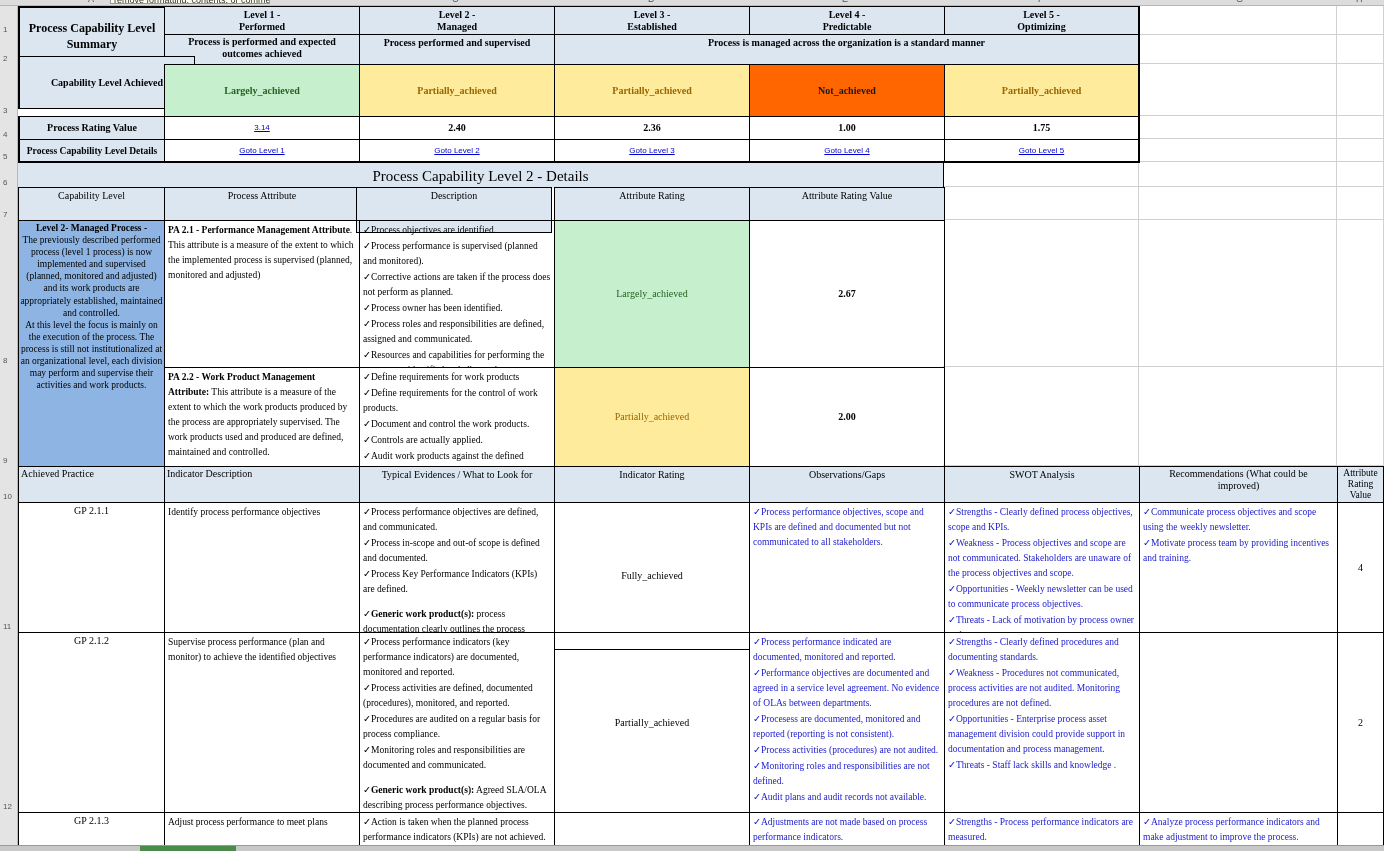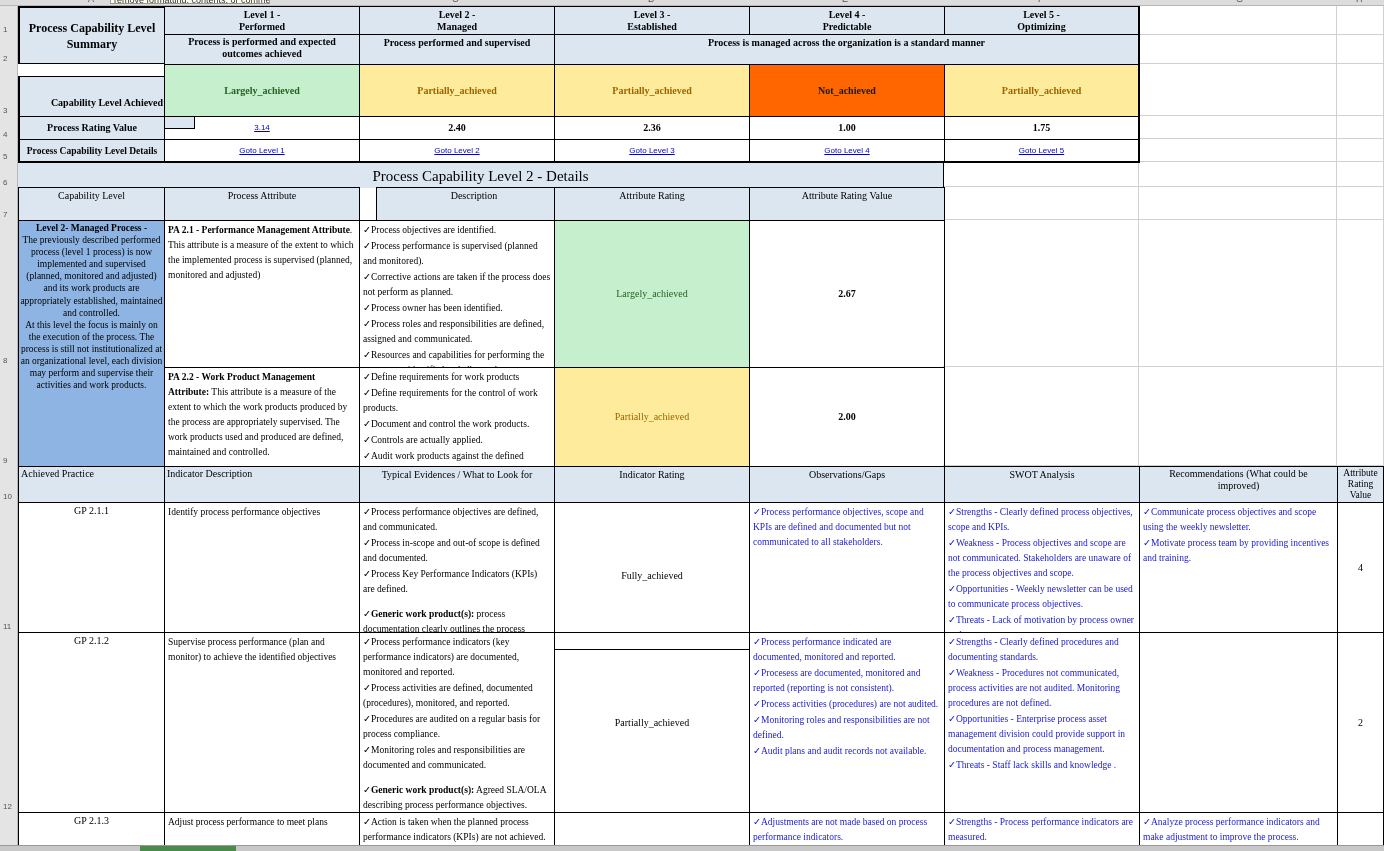--- a/index.html
+++ b/index.html
@@ -104,21 +104,21 @@
 </div>
 <div class="cell hdr-bg topc bold" style="left:944px;top:6px;width:196px;height:29px;border-right-width:2px">
   <div>Level 5 -</div>
   <div>Optimizing</div>
 </div>
 
 <div class="cell hdr-bg topc bold" style="left:164px;top:34px;width:196px;height:31px;padding:1px 10px">Process is performed and expected outcomes achieved</div>
 <div class="cell hdr-bg topc bold" style="left:359px;top:34px;width:196px;height:31px">Process performed and supervised</div>
 <div class="cell hdr-bg topc bold" style="left:554px;top:34px;width:586px;height:31px;border-right-width:2px">Process is managed across the organization is a standard manner</div>
 
-<div class="cell hdr-bg center bold" style="left:18px;top:76px;width:177px;height:53px;border-left-width:2px">Capability Level Achieved</div>
+<div class="cell hdr-bg center bold" style="left:18px;top:56px;width:177px;height:53px;border-left-width:2px">Capability Level Achieved</div>
 <div class="cell green center bold" style="left:164px;top:64px;width:196px;height:53px">Largely_achieved</div>
 <div class="cell yellow center bold" style="left:359px;top:64px;width:196px;height:53px">Partially_achieved</div>
 <div class="cell yellow center bold" style="left:554px;top:64px;width:196px;height:53px">Partially_achieved</div>
 <div class="cell orange center bold" style="left:749px;top:64px;width:196px;height:53px">Not_achieved</div>
 <div class="cell yellow center bold" style="left:944px;top:64px;width:196px;height:53px;border-right-width:2px">Partially_achieved</div>
 
 <div class="cell hdr-bg center bold" style="left:18px;top:116px;width:147px;height:24px;border-left-width:2px">Process Rating Value</div>
 <div class="cell center" style="left:164px;top:116px;width:196px;height:24px">
     <span class="link">3.14</span>
   </div>
@@ -141,21 +141,21 @@
     <span class="link">Goto Level 4</span>
   </div>
 <div class="cell center" style="left:944px;top:139px;width:196px;height:24px;border-width:1px 2px 2px 1px">
     <span class="link">Goto Level 5</span>
   </div>
 
 <div class="cell hdr-bg center title-big" style="left:18px;top:163px;width:926px;height:25px;border:none;border-right:1px solid #000">Process Capability Level 2 - Details</div>
 
 <div class="cell hdr-bg topc" style="left:18px;top:187px;width:147px;height:34px">Capability Level</div>
 <div class="cell hdr-bg topc" style="left:164px;top:187px;width:196px;height:34px">Process Attribute</div>
-<div class="cell hdr-bg topc" style="left:376px;top:187px;width:196px;height:34px">Description</div>
+<div class="cell hdr-bg topc" style="left:356px;top:187px;width:196px;height:46px">Description</div>
 <div class="cell hdr-bg topc" style="left:554px;top:187px;width:196px;height:34px">Attribute Rating</div>
 <div class="cell hdr-bg topc" style="left:749px;top:187px;width:196px;height:34px">Attribute Rating Value</div>
 
 <div class="cell blue-fill" style="left:18px;top:220px;width:147px;height:247px;text-align:center;padding:1px 1px;font-size:9.5px;line-height:12.1px">
   <div class="bold">Level 2- Managed Process -</div>
   <div>The previously described performed process (level 1 process) is now implemented and supervised (planned, monitored and adjusted) and its work products are appropriately established, maintained and controlled.</div>
   <div>At this level the focus is mainly on the execution of the process. The process is still not institutionalized at an organizational level, each division may perform and supervise their activities and work products.</div>
 </div>
 
 <div class="cell txt" style="left:164px;top:220px;width:196px;height:148px">
@@ -223,20 +223,21 @@
 <div class="cell txt chk" style="left:359px;top:632px;width:196px;height:181px">
   <p>Process performance indicators (key performance indicators) are documented, monitored and reported.</p>
   <p>Process activities are defined, documented (procedures), monitored, and reported.</p>
   <p>Procedures are audited on a regular basis for process compliance.</p>
   <p>Monitoring roles and responsibilities are documented and communicated.</p>
   <p class="gwp"><b>Generic work product(s):</b><span> Agreed SLA/OLA describing process performance objectives. Process audit plans and audit reports.</span></p>
 </div>
 <div class="cell center" style="left:554px;top:632px;width:196px;height:181px">Partially_achieved</div>
 <div class="cell txt chk blue-txt" style="left:749px;top:632px;width:196px;height:181px">
   <p>Process performance indicated are documented, monitored and reported.</p>
+  <p>Performance objectives are documented and agreed in a service level agreement. No evidence of OLAs between departments.</p>
   <p>Procesess are documented, monitored and reported (reporting is not consistent).</p>
   <p>Process activities (procedures) are not audited.</p>
   <p>Monitoring roles and responsibilities are not defined.</p>
   <p>Audit plans and audit records not available.</p>
 </div>
 <div class="cell txt chk blue-txt" style="left:944px;top:632px;width:196px;height:181px">
   <p>Strengths - Clearly defined procedures and documenting standards.</p>
   <p>Weakness - Procedures not communicated, process activities are not audited. Monitoring procedures are not defined.</p>
   <p>Opportunities - Enterprise process asset management division could provide support in documentation and process management.</p>
   <p>Threats - Staff lack skills and knowledge .</p>

